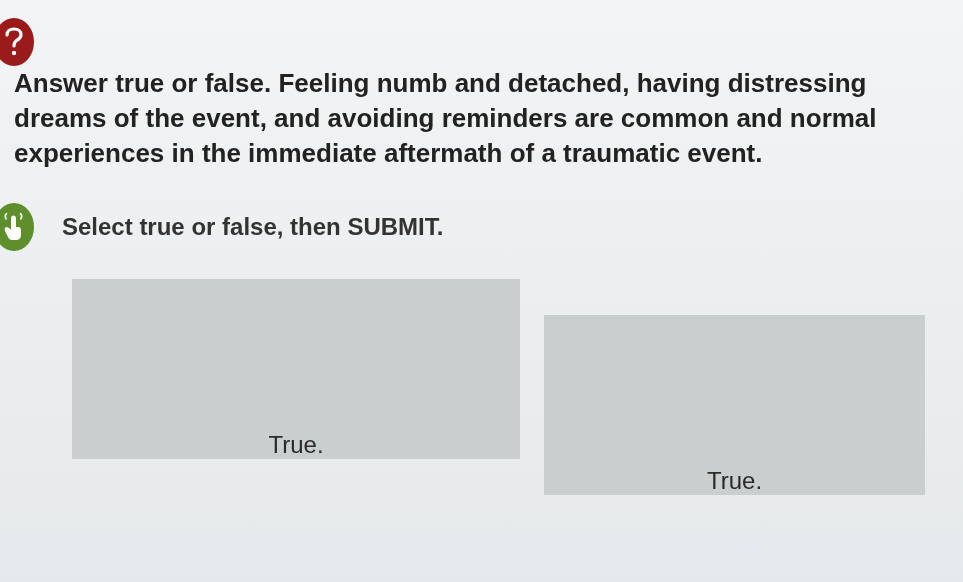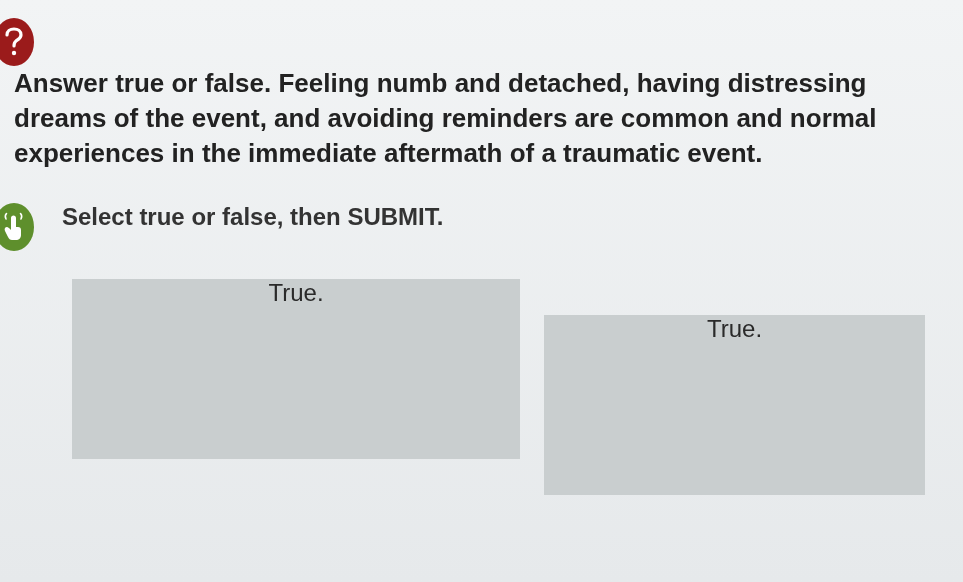--- a/index.html
+++ b/index.html
@@ -36,21 +36,21 @@
     .question-text {
       font-size: 26px;
       line-height: 1.35;
       font-weight: 700;
       color: #222;
       padding-left: 6px;
       padding-right: 10px;
     }
     .instruction-block {
       display: flex;
-      align-items: flex-start;
+      align-items: center;
       padding: 8px 20px 18px 8px;
     }
     .instruction-icon-wrap {
       flex: 0 0 48px;
       display: flex;
       justify-content: flex-start;
     }
     .instruction-icon {
       width: 40px;
       height: 48px;
@@ -70,21 +70,21 @@
     .options-row {
       display: flex;
       gap: 24px;
       padding: 10px 38px 30px 72px;
     }
     .option-card {
       background: #c9cecf;
       border: none;
       height: 180px;
       display: flex;
-      align-items: flex-start;
+      align-items: flex-end;
       justify-content: center;
       font-size: 24px;
       color: #2a2a2a;
       cursor: pointer;
       font-family: inherit;
     }
     .option-true { flex: 1; }
     .option-false { flex: 0.85; margin-top: 36px; }
   </style>
 </head>

